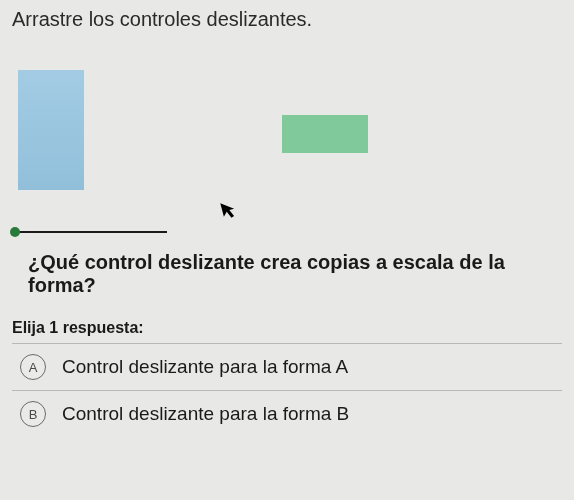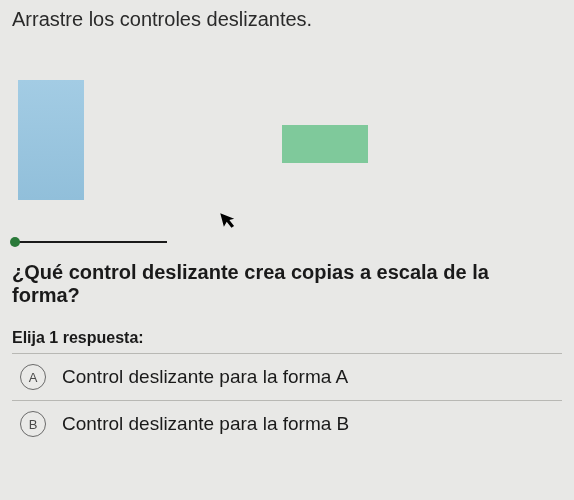--- a/index.html
+++ b/index.html
@@ -11,21 +11,21 @@
       font-family: -apple-system, BlinkMacSystemFont, 'Segoe UI', Arial, sans-serif;
       background: #e8e8e6;
       width: 574px;
       height: 500px;
       padding: 8px 12px;
       color: #1a1a1a;
     }
     .instruction {
       font-size: 20px;
       color: #2a2a2a;
-      margin-bottom: 34px;
+      margin-bottom: 24px;
     }
     .shapes-area {
       height: 160px;
       position: relative;
       margin-bottom: 10px;
     }
     .shape-a {
       position: absolute;
       left: 6px;
       top: 15px;
@@ -81,20 +81,21 @@
       text-align: center;
       font-size: 19px;
       margin-top: 6px;
       font-family: Georgia, serif;
     }
     .question {
       font-size: 20px;
       font-weight: 600;
       margin-top: 12px;
       margin-bottom: 22px;
+      margin-left: 16px;
     }
     .prompt {
       font-size: 16px;
       font-weight: 600;
       margin-bottom: 6px;
     }
     .choice {
       display: flex;
       align-items: center;
       gap: 16px;

